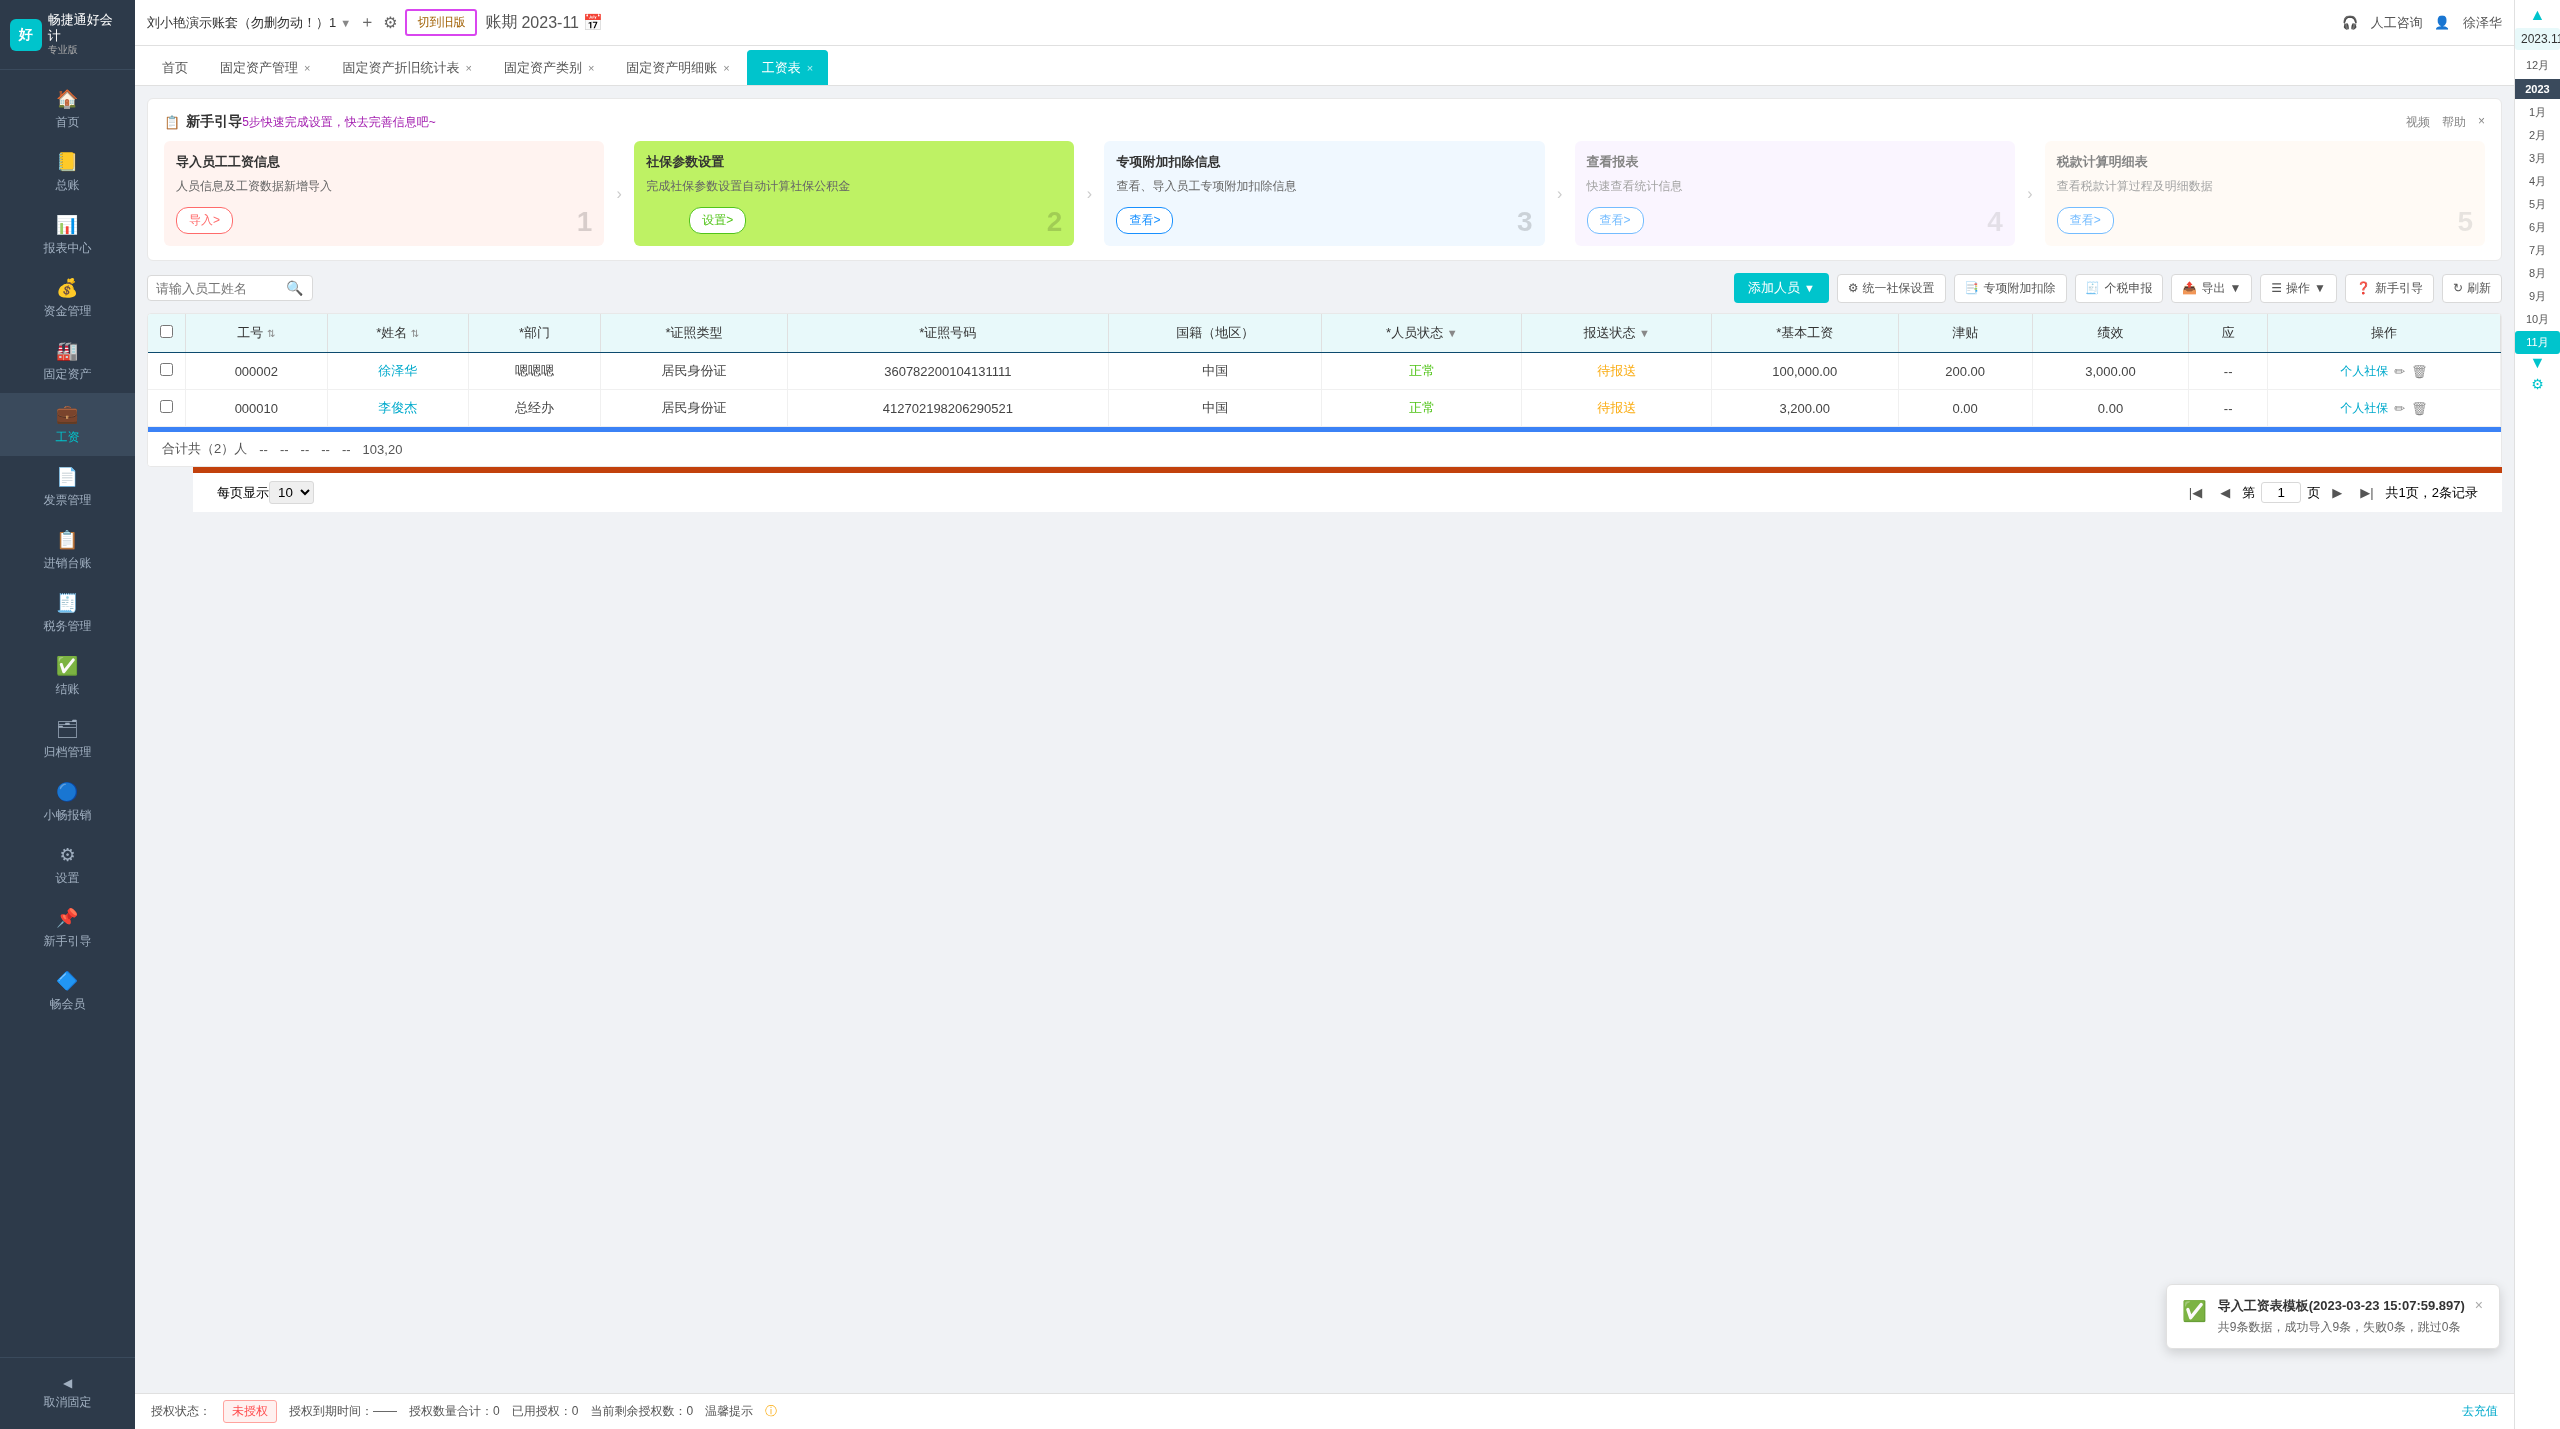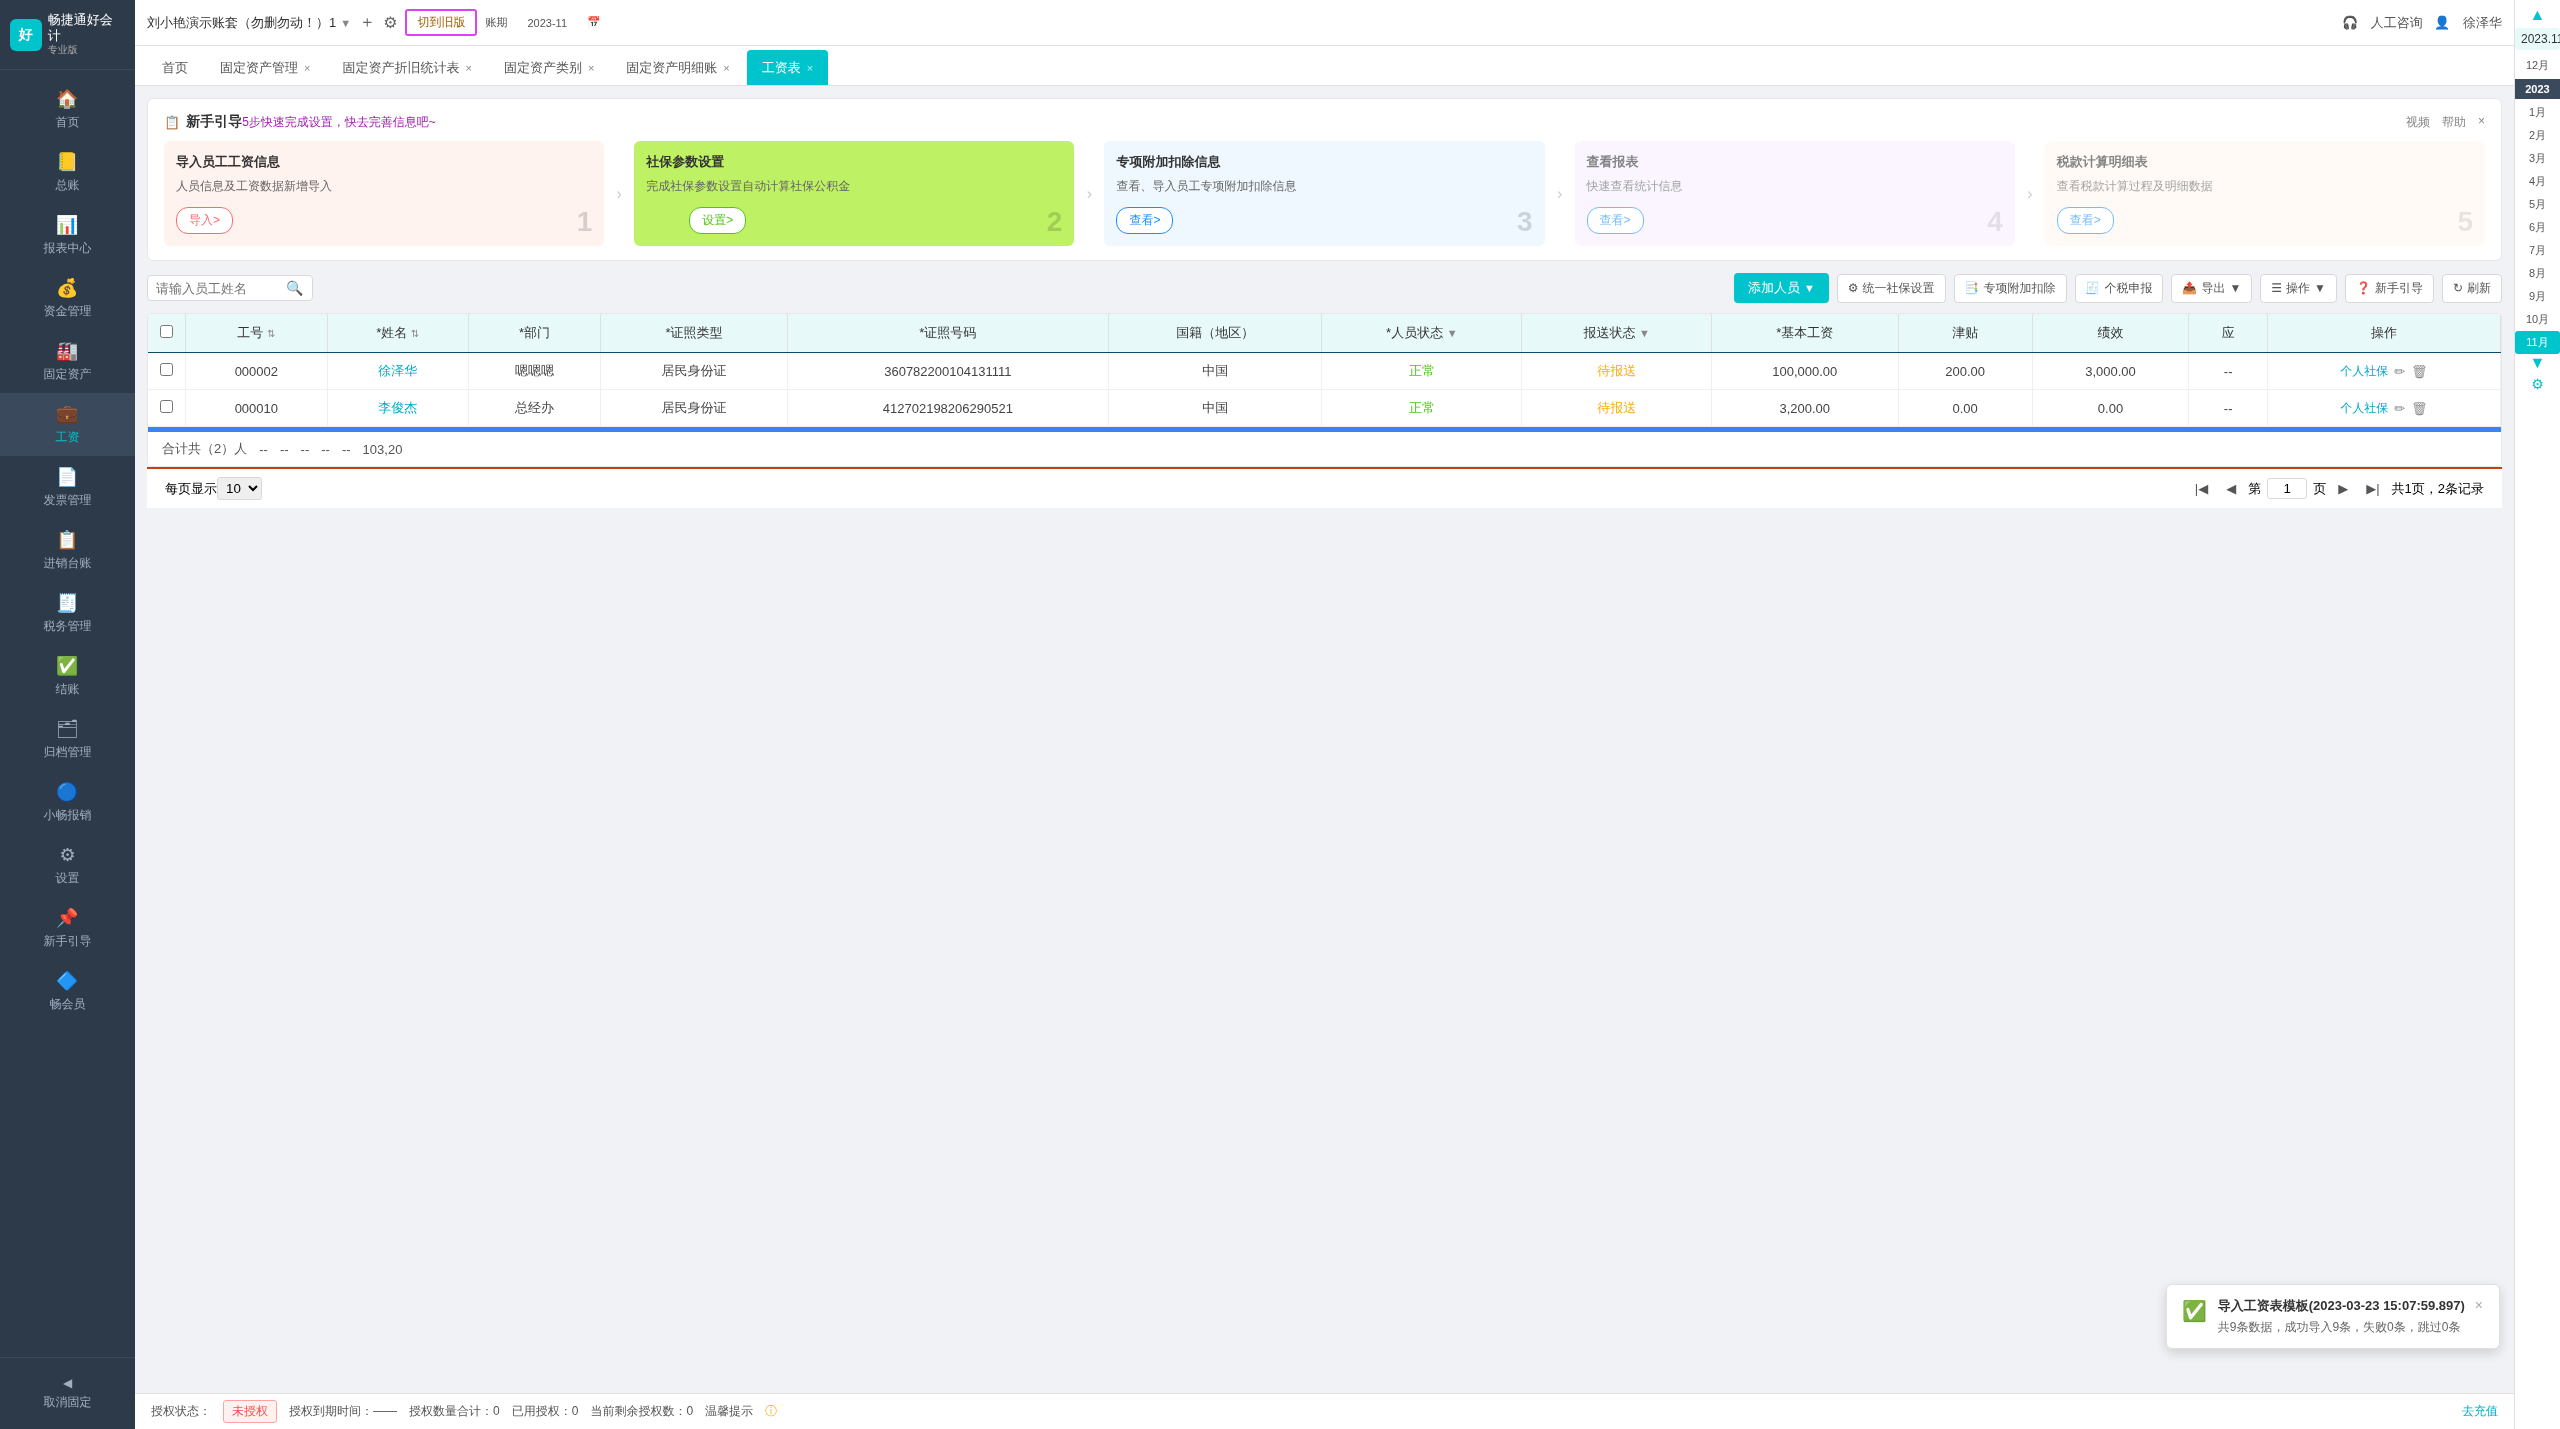--- a/index.html
+++ b/index.html
@@ -55,21 +55,21 @@
       display: flex; align-items: center; padding: 0 12px; gap: 8px;
       flex-shrink: 0;
     }
     .topbar-account { font-size: 13px; color: #333; display: flex; align-items: center; gap: 4px; }
     .topbar-account-arrow { color: #888; font-size: 11px; }
     .topbar-icons { display: flex; align-items: center; gap: 8px; color: #666; font-size: 16px; }
     .topbar-btn {
       background: #fff; border: 2px solid #d946ef; color: #a16207;
       padding: 3px 10px; border-radius: 3px; cursor: pointer; font-size: 12px;
     }
-    .topbar-period { font-size: 11px; color: #555; display: flex; align-items: center; gap: 20px; }
+    .topbar-period { font-size: 16px; color: #555; display: flex; align-items: center; gap: 4px; }
     .topbar-right { margin-left: auto; display: flex; align-items: center; gap: 12px; color: #555; font-size: 13px; }
 
     
     .tabbar {
       height: 40px;
       background: #fff;
       border-bottom: 1px solid #e0e0e0;
       display: flex; align-items: flex-end; padding: 0 12px; gap: 0;
       flex-shrink: 0;
     }
@@ -575,21 +575,21 @@
         <span class="total">合计共（2）人</span>
         <span>--</span>
         <span>--</span>
         <span>--</span>
         <span>--</span>
         <span>--</span>
         <span>103,20</span>
       </div>
     </div>
 
-    <div style="background:#fff;padding:8px 18px;border-top:2px solid #c2410c;display:flex;align-items:center;">
+    <div style="background:#fff;padding:8px 24px;border-top:6px solid #c2410c;display:flex;align-items:center;margin-left:46px;">
       <span>每页显示</span>
       <select class="per-page-select">
         <option>10</option>
         <option>20</option>
         <option>50</option>
       </select>
       <div class="pagination">
         <span class="page-btn">|◀</span>
         <span class="page-btn">◀</span>
         <span>第</span>

